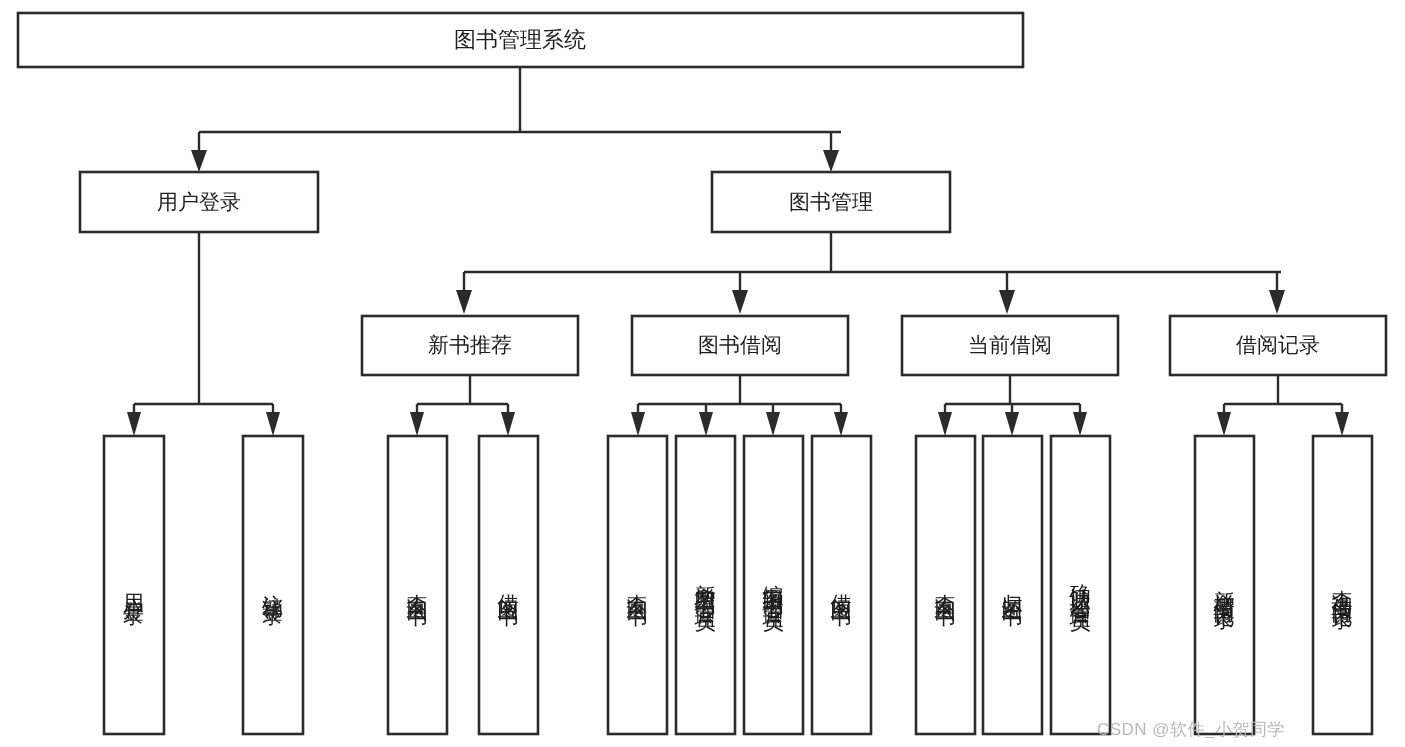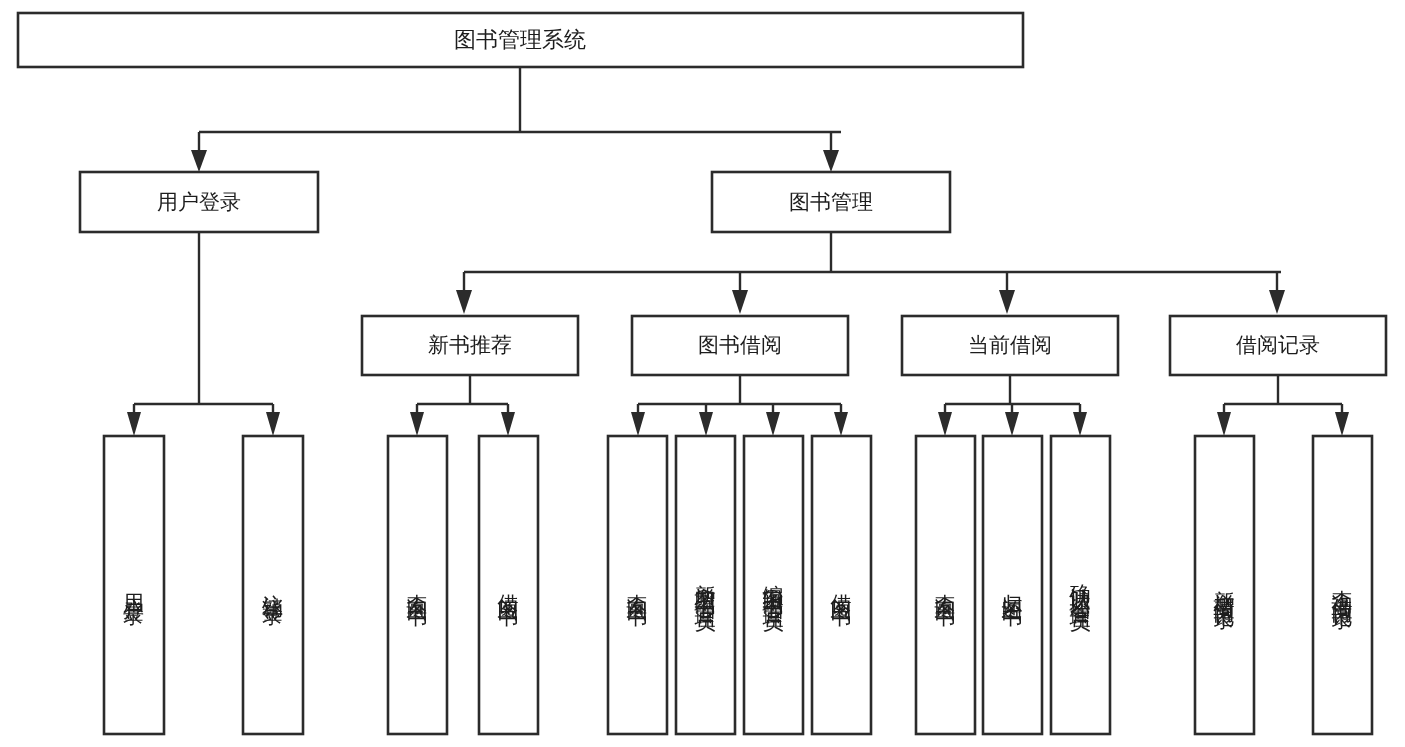--- a/index.html
+++ b/index.html
@@ -235,14 +235,15 @@
   <div class="vlabel" style="left:744px; top:436px; width:59px; height:298px;">编辑图书（管理员）</div>
   <div class="vlabel" style="left:812px; top:436px; width:59px; height:298px;">借阅图书</div>
 
   <div class="vlabel" style="left:916px; top:436px; width:59px; height:298px;">查询图书</div>
   <div class="vlabel" style="left:983px; top:436px; width:59px; height:298px;">归还图书</div>
   <div class="vlabel" style="left:1051px; top:436px; width:59px; height:298px;">确认归还（管理员）</div>
 
   <div class="vlabel" style="left:1195px; top:436px; width:59px; height:298px;">新增借阅记录</div>
   <div class="vlabel" style="left:1313px; top:436px; width:59px; height:298px;">查询借阅记录</div>
 
+  <div class="watermark">CSDN @软件_小贺同学</div>
 
 </div>
 
 </body></html>

